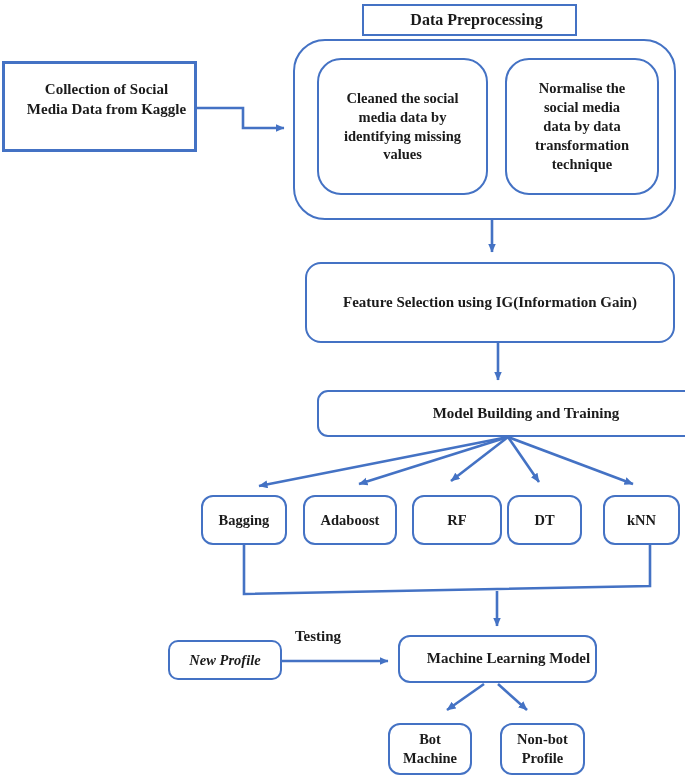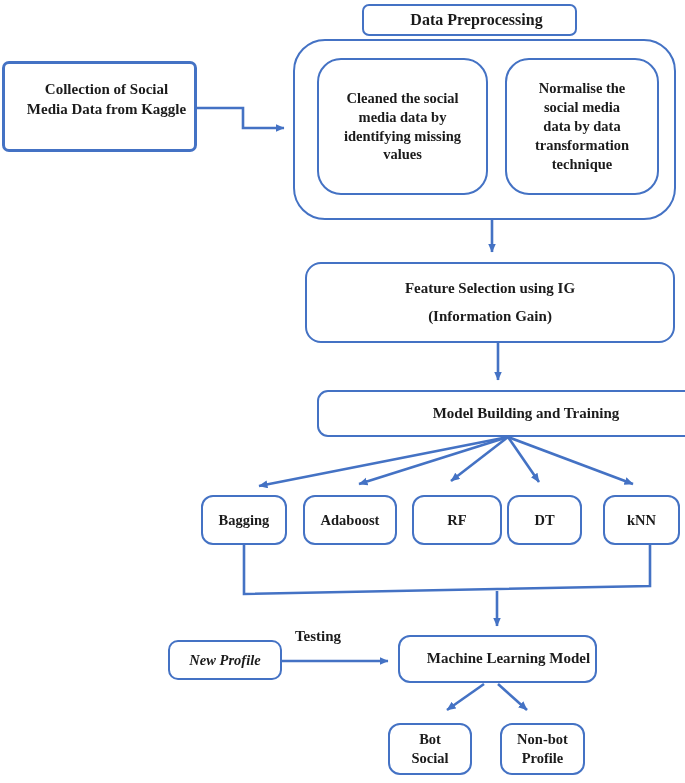--- a/index.html
+++ b/index.html
@@ -7,31 +7,31 @@
     position:relative;width:685px;height:783px;background:#ffffff;
     font-family:"Liberation Serif","DejaVu Serif",serif;
     color:#1b1b1b;overflow:hidden;
   }
   #connectors{position:absolute;left:0;top:0;width:685px;height:783px;z-index:1;}
   .node{
     position:absolute;box-sizing:border-box;z-index:2;background:#fff;
     border:2.5px solid #4472C4;display:flex;align-items:center;justify-content:center;
     text-align:center;font-weight:700;white-space:pre-line;line-height:1.3;
   }
-  .rect{border-radius:7px;padding-left:14px;}
+  .rect{border-radius:0;padding-left:14px;}
   .round{border-radius:12px;}
   .biground{border-radius:32px;background:transparent;}
   .innerround{border-radius:24px;}
 
   #title-box{left:362px;top:4px;width:215px;height:32px;font-size:16px;z-index:3;}
   #container-box{left:293px;top:39px;width:383px;height:181px;border-width:2.5px;}
   #collection-box{left:2px;top:61px;width:195px;height:91px;border-width:3px;font-size:15px;align-items:flex-start;padding-top:16px;}
   #cleaned-box{left:317px;top:58px;width:171px;height:137px;font-size:14.5px;padding:4px;}
   #normalise-box{left:505px;top:58px;width:154px;height:137px;font-size:14.5px;padding:4px;}
-  #feature-box{left:305px;top:262px;width:370px;height:81px;border-radius:16px;flex-direction:column;font-size:15px;}
+  #feature-box{left:305px;top:262px;width:370px;height:81px;border-radius:16px;flex-direction:row;font-size:15px;}
   #feature-box .fline{margin:4px 0;}
   #model-box{left:317px;top:390px;width:418px;height:47px;border-radius:11px;font-size:15px;}
   .clf{top:495px;height:50px;font-size:14.5px;}
   #clf-0{left:201px;width:86px;}
   #clf-1{left:303px;width:94px;}
   #clf-2{left:412px;width:90px;}
   #clf-3{left:507px;width:75px;}
   #clf-4{left:603px;width:77px;}
   #mlm-box{left:398px;top:635px;width:199px;height:48px;border-radius:12px;font-size:15px;padding-left:22px;}
   #newprofile-box{left:168px;top:640px;width:114px;height:40px;border-radius:10px;font-size:14.5px;font-style:italic;}
@@ -99,18 +99,18 @@
   <div class="node round clf" id="clf-3">DT</div>
   <div class="node round clf" id="clf-4">kNN</div>
 
   <div class="node" id="mlm-box">Machine Learning Model</div>
 
   <div class="node" id="newprofile-box">New Profile</div>
 
   <div id="testing-label">Testing</div>
 
   <div class="node round" id="bot-box">Bot
-Social</div>
+Machine</div>
 
   <div class="node round" id="nonbot-box">Non-bot
 Profile</div>
 
 </div>
 
 </body></html>

